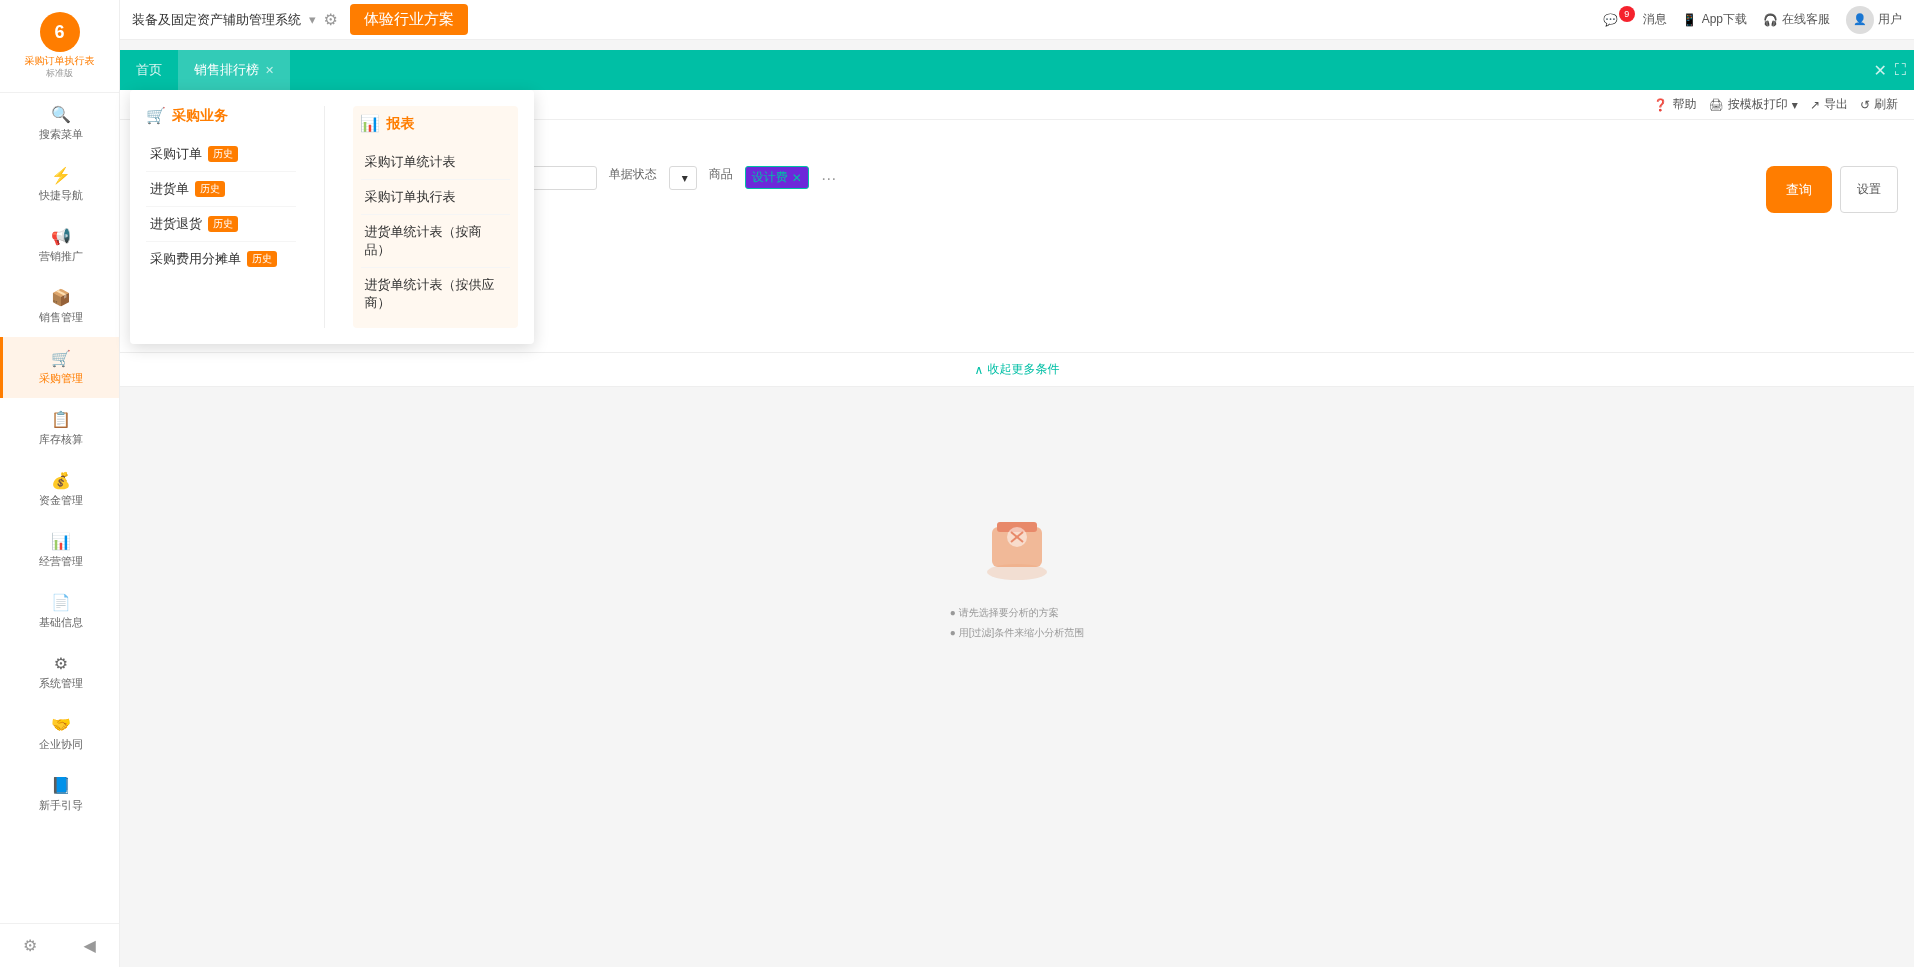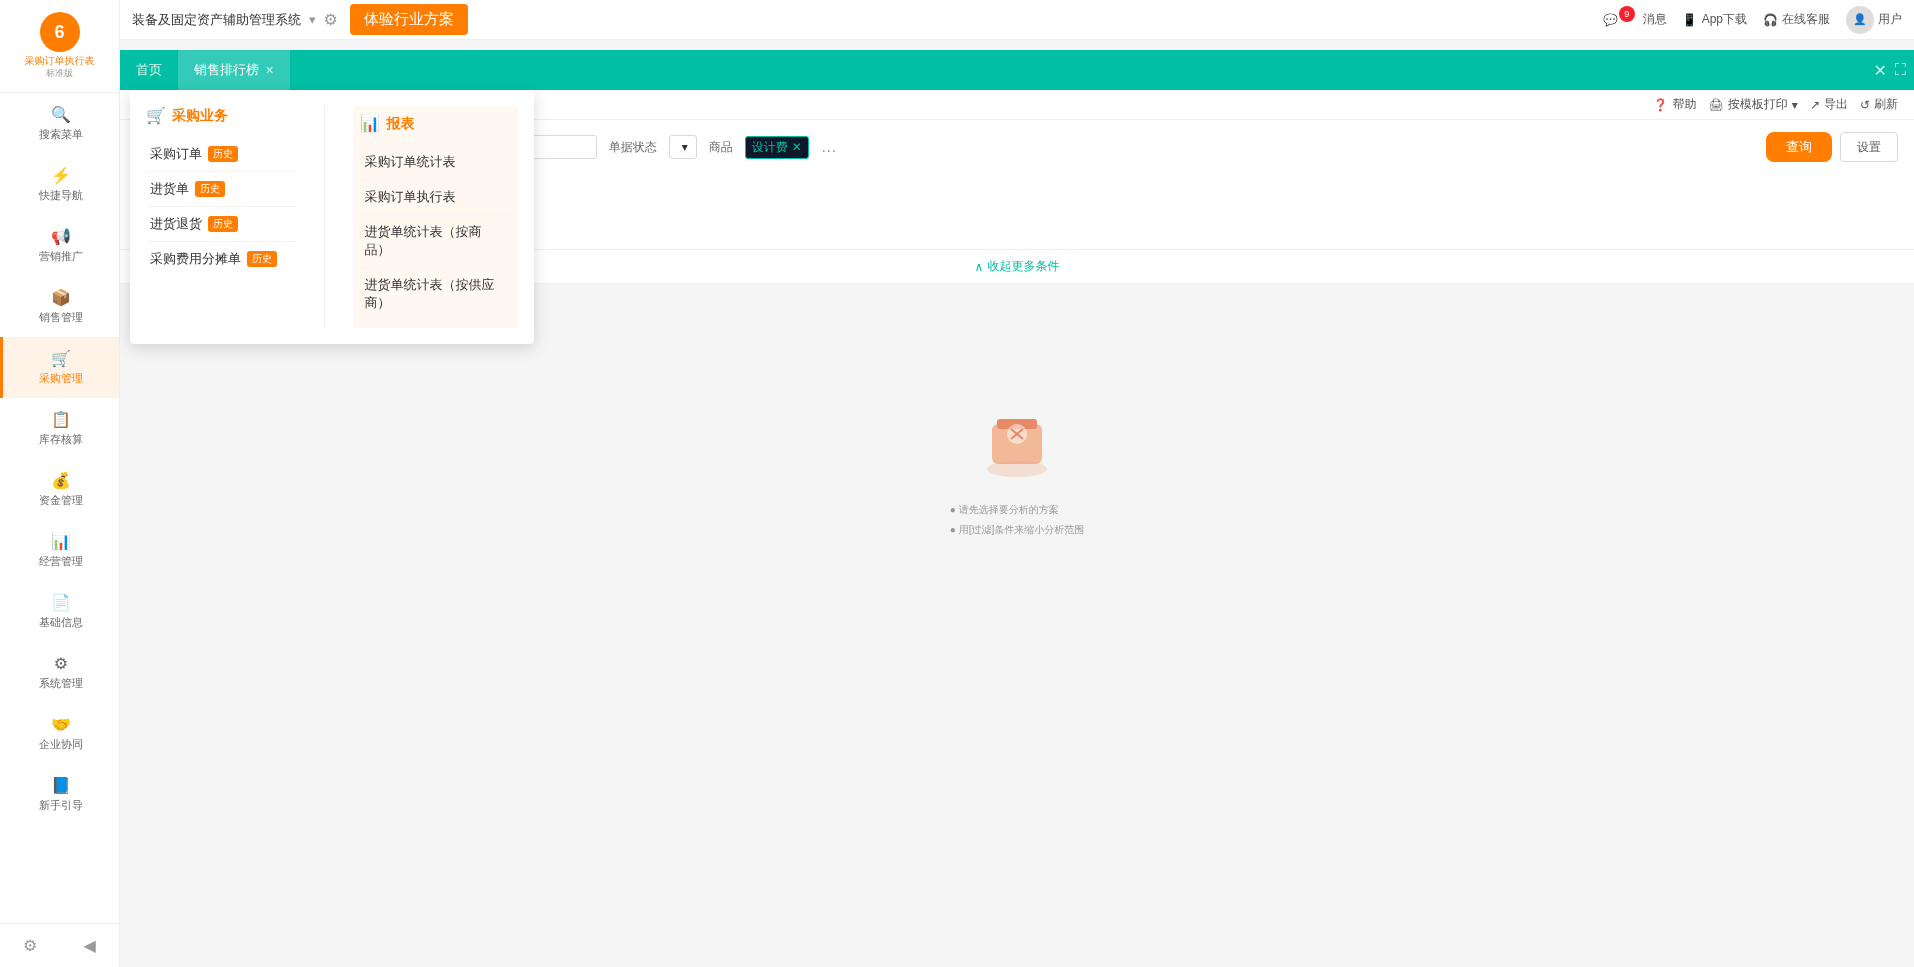--- a/index.html
+++ b/index.html
@@ -95,60 +95,60 @@
     .main {
       position: fixed; left: 120px; top: 90px; right: 0; bottom: 0;
       background: #f5f5f5; overflow: hidden;
     }
 
     
     .filter-area {
       background: white; padding: 12px 16px; border-bottom: 1px solid #eee;
     }
     .filter-row {
-      display: flex; align-items: center; gap: 12px; margin-bottom: 8px; flex-wrap: wrap;
+      display: flex; align-items: flex-start; gap: 12px; margin-bottom: 8px; flex-wrap: wrap; margin-top: 34px;
     }
     .filter-label { color: #666; font-size: 12px; white-space: nowrap; }
     .filter-date-btns { display: flex; gap: 4px; }
     .date-btn {
       padding: 3px 8px; font-size: 12px; border: 1px solid #d9d9d9;
       border-radius: 3px; cursor: pointer; background: white; color: #333;
     }
     .date-btn.active { color: #00bfa5; border-color: #00bfa5; }
     .filter-input {
       border: 1px solid #d9d9d9; border-radius: 3px; padding: 4px 8px;
       font-size: 12px; color: #333; min-width: 180px;
     }
     .filter-select {
       border: 1px solid #d9d9d9; border-radius: 3px; padding: 4px 8px;
       font-size: 12px; color: #333; display: flex; align-items: center;
       gap: 4px; cursor: pointer; background: white;
     }
     .filter-tag {
-      background: #0f172a; border: 1px solid #00bfa5; border-radius: 3px;
+      background: #6d28d9; border: 1px solid #00bfa5; border-radius: 3px;
       padding: 2px 6px; font-size: 12px; color: #00bfa5;
       display: flex; align-items: center; gap: 4px;
     }
     .filter-tag-close { cursor: pointer; color: #00bfa5; }
     .filter-dots { color: #999; cursor: pointer; font-size: 16px; }
     .filter-toolbar {
       display: flex; justify-content: flex-end; gap: 12px; padding: 6px 16px;
       border-bottom: 1px solid #eee; background: white;
     }
     .toolbar-btn {
       display: flex; align-items: center; gap: 4px;
       color: #555; font-size: 12px; cursor: pointer;
     }
     .query-btn {
       background: #ff7d00; color: white; border: none; border-radius: 8px;
       padding: 6px 20px; font-size: 13px; cursor: pointer;
     }
     .setting-btn {
       border: 1px solid #d9d9d9; background: white; color: #555;
-      border-radius: 4px; padding: 5px 16px; font-size: 12px; cursor: pointer;
+      border-radius: 4px; padding: 14px 16px; font-size: 12px; cursor: pointer;
     }
 
     
     .collapse-row {
       display: flex; justify-content: center; padding: 8px;
       background: white; border-bottom: 1px solid #eee;
     }
     .collapse-btn {
       color: #00bfa5; font-size: 12px; cursor: pointer;
       display: flex; align-items: center; gap: 4px;

